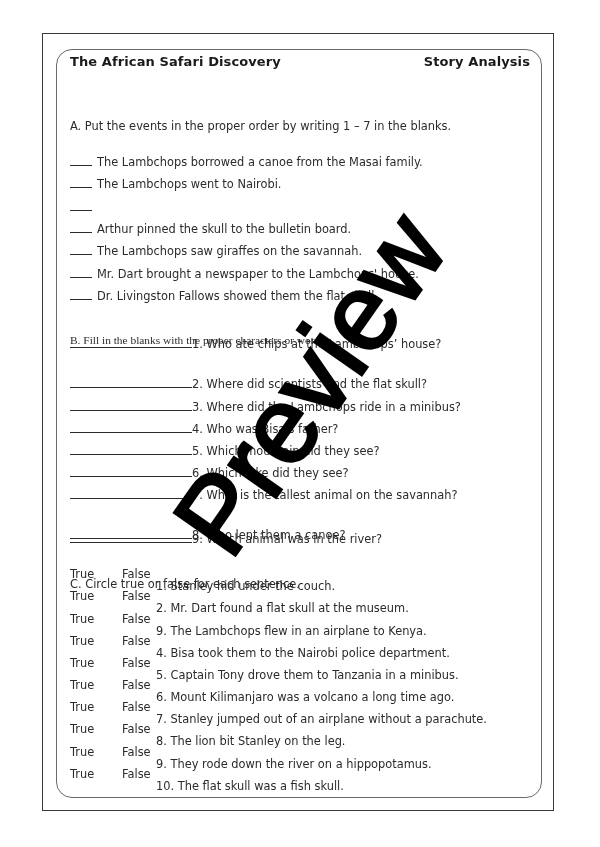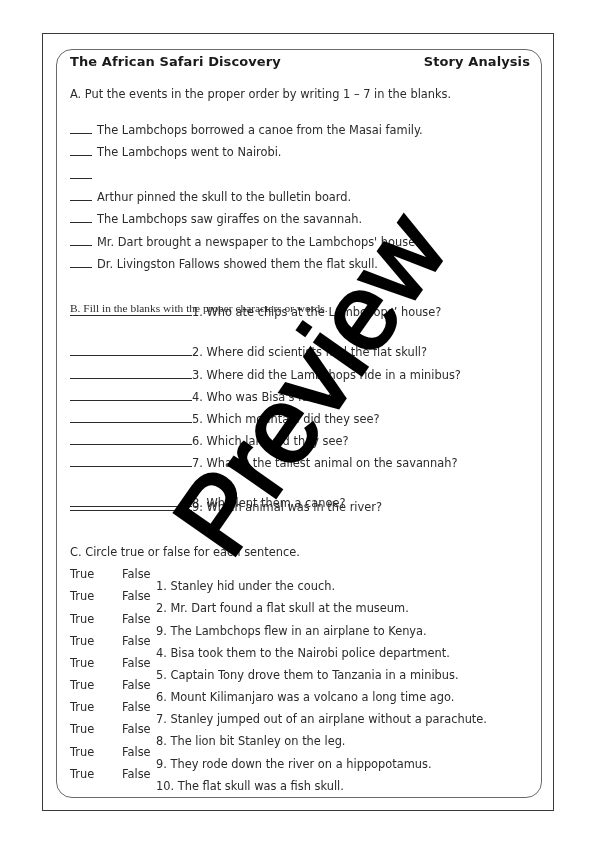--- a/index.html
+++ b/index.html
@@ -46,20 +46,21 @@
     color: #1a1a1a;
     letter-spacing: 0.1px;
   }
   .line {
     position: absolute;
     left: 70px;
     font-size: 11.4px;
     line-height: 14px;
     white-space: nowrap;
     color: #2b2b2b;
+    margin-top: 32px;
   }
   .blank-short {
     display: inline-block;
     width: 22px;
     border-bottom: 1px solid #2b2b2b;
     margin-right: 5px;
     height: 10px;
     vertical-align: baseline;
   }
   .blank-long {

